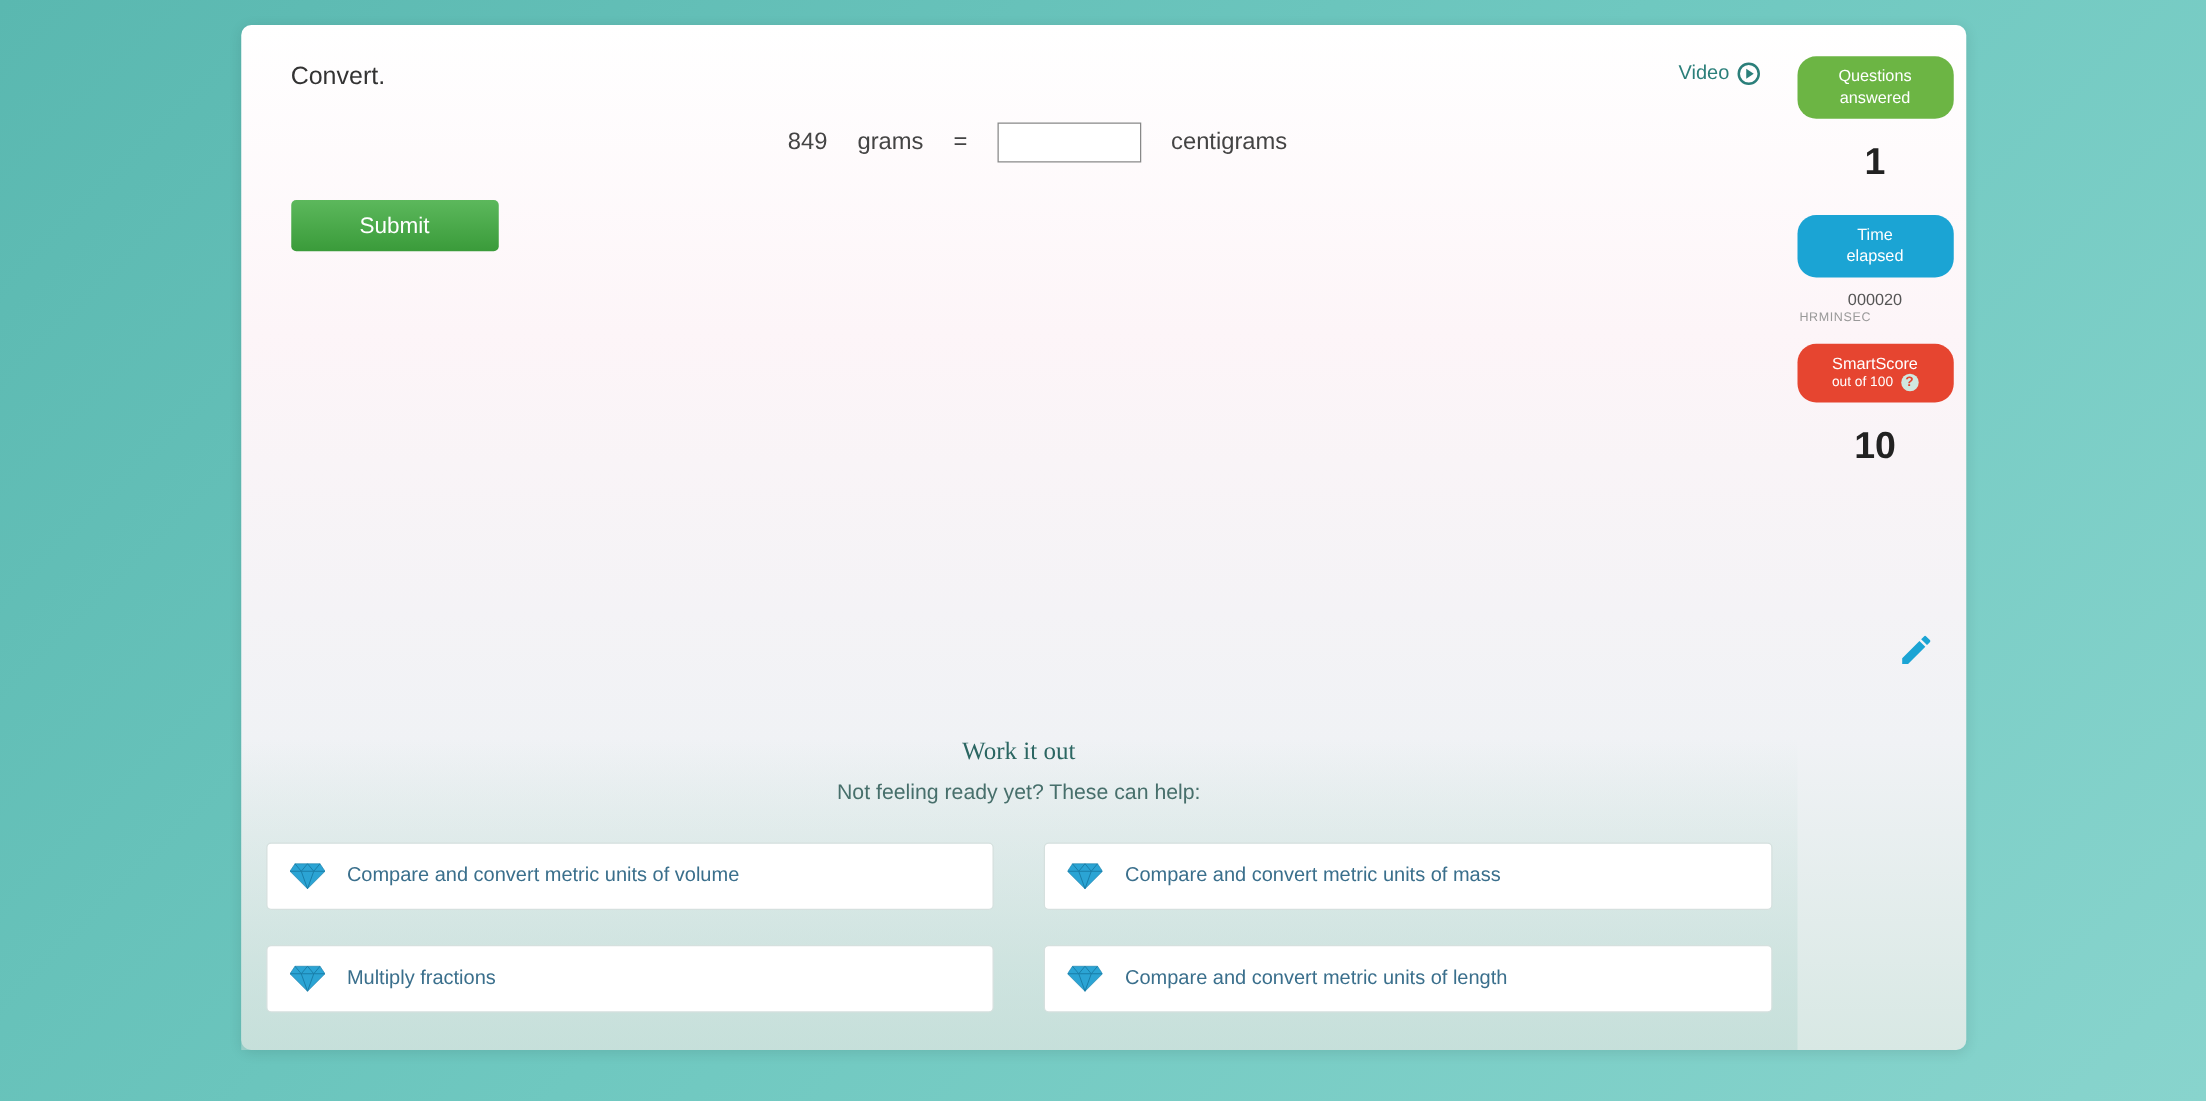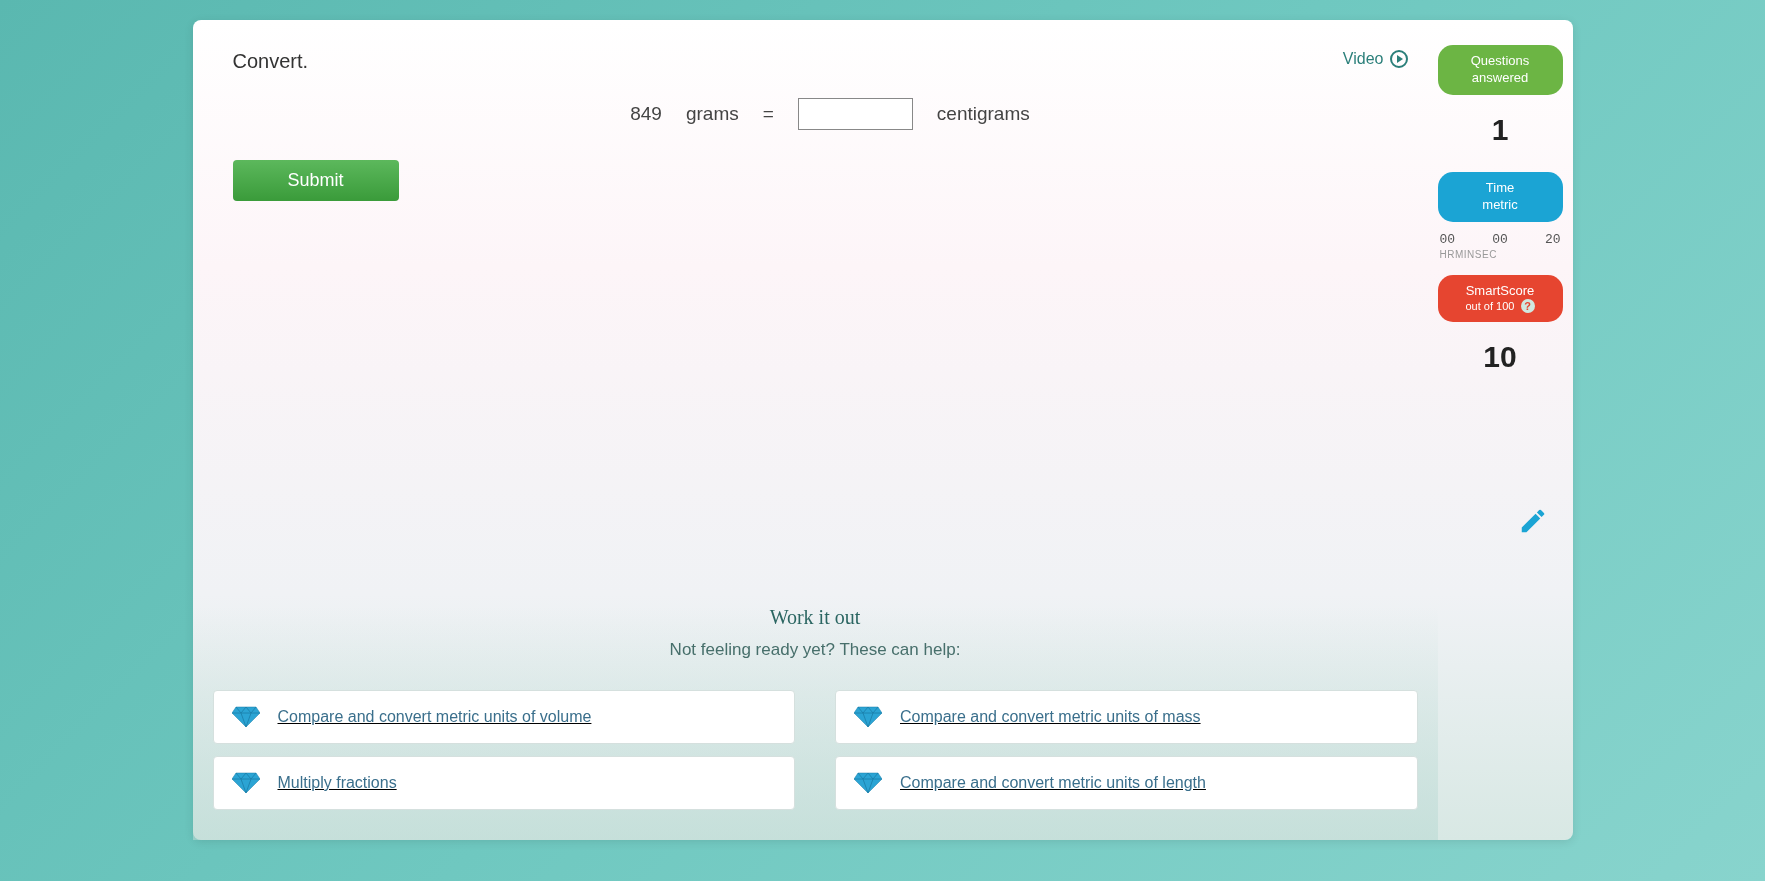--- a/index.html
+++ b/index.html
@@ -115,23 +115,22 @@
     }
     .stat-value {
       text-align: center;
       font-size: 30px;
       font-weight: bold;
       color: #222;
       padding: 18px 0 25px 0;
     }
     .time-grid {
       display: flex;
-      justify-content: space-between;
+      justify-content: center;
       padding: 10px 2px 2px 2px;
-      font-family: Liberation Mono, monospace;
     }
     .time-cell {
       text-align: center;
       font-size: 13px;
       color: #555;
     }
     .time-labels {
       display: flex;
       justify-content: flex-start;
       padding: 0 2px 15px 2px;
@@ -183,22 +182,21 @@
     .footer-sub {
       text-align: center;
       font-size: 17px;
       color: #476f6b;
       margin-bottom: 30px;
       margin-top: 11px;
     }
     .skill-grid {
       display: grid;
       grid-template-columns: 1fr 1fr;
-      gap: 12px 40px;
-      text-decoration: underline;
+      gap: 28px 40px;
     }
     .skill-card {
       background: #fff;
       border: 1px solid #d5e0de;
       border-radius: 4px;
       padding: 14px 18px;
       display: flex;
       align-items: center;
       gap: 18px;
       cursor: pointer;
@@ -269,21 +267,21 @@
       </div>
     </div>
   </div>
 
   <div class="sidebar">
     <div class="stat-label green" style="white-space:pre-line">Questions
 answered</div>
     <div class="stat-value">1</div>
 
     <div class="stat-label blue" style="white-space:pre-line">Time
-metric</div>
+elapsed</div>
     <div class="time-grid">
       <span class="time-cell">00</span>
       <span class="time-cell">00</span>
       <span class="time-cell">20</span>
     </div>
     <div class="time-labels">
       <span class="time-unit">HR</span>
       <span class="time-unit">MIN</span>
       <span class="time-unit">SEC</span>
     </div>

